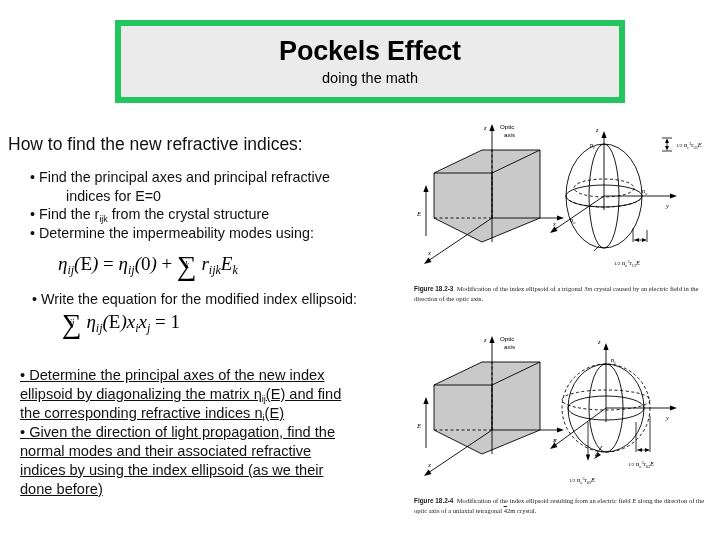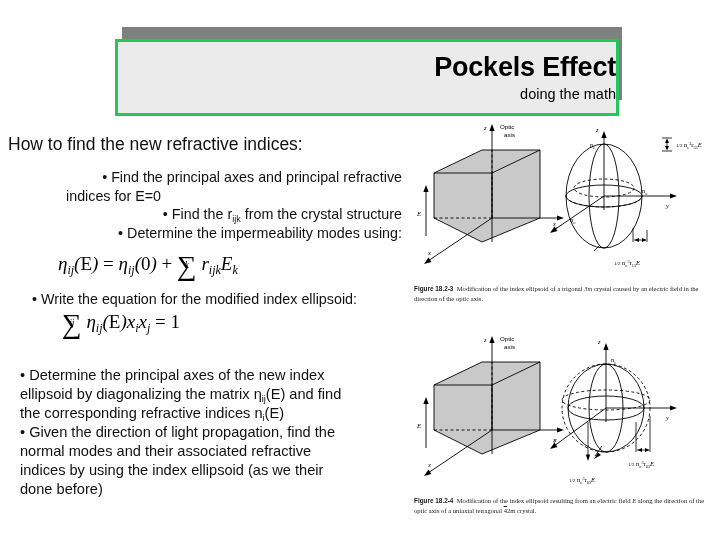--- a/index.html
+++ b/index.html
@@ -10,62 +10,62 @@
   }
   #slide{position:relative;width:720px;height:540px;}
 
   
   .title-shadow{
     position:absolute;left:122px;top:27px;width:500px;height:73px;
     background:#808080;
   }
   .title-box{
     position:absolute;left:115px;top:20px;width:498px;height:71px;
-    background:#ebebeb;border:3px solid #22c55e;
-    display:flex;flex-direction:column;align-items:flex-end;justify-content:center;margin-top:19px;
+    background:#ebebeb;border:6px solid #22c55e;
+    display:flex;flex-direction:column;align-items:center;justify-content:center;
   }
   .title-main{
     font-size:27px;font-weight:bold;letter-spacing:-0.2px;line-height:1.08;
     color:#000;
   }
   .title-sub{
     font-size:14.5px;font-weight:normal;margin-top:3px;color:#000;
   }
 
   
   .lead{
     position:absolute;left:8px;top:134px;width:400px;
     font-size:17.5px;line-height:1.2;color:#111;
   }
   .bullets-a{
     position:absolute;left:30px;top:168px;width:372px;
     font-size:14.3px;line-height:1.27;color:#111;
   }
-  .bullets-a .b{display:block;text-indent:-9px;padding-left:9px;margin-bottom:1px;text-align:right;}
+  .bullets-a .b{display:block;text-indent:-9px;padding-left:9px;margin-bottom:1px;}
   .bullets-a .cont{display:block;padding-left:36px;}
 
   .eq1{
     position:absolute;left:58px;top:250px;
     font-family:"Liberation Serif",serif;font-style:italic;font-size:19px;
     color:#000;white-space:nowrap;
   }
   .bullet-write{
     position:absolute;left:32px;top:290px;width:380px;
     font-size:14.3px;line-height:1.27;color:#111;
     text-indent:-9px;padding-left:9px;
   }
   .eq2{
     position:absolute;left:62px;top:308px;
     font-family:"Liberation Serif",serif;font-style:italic;font-size:19px;
     color:#000;white-space:nowrap;
   }
 
   .bullets-b{
     position:absolute;left:20px;top:366px;width:390px;
-    font-size:14.6px;line-height:1.30;color:#111;
+    font-size:14.6px;line-height:1.30;color:#111;text-decoration:underline;
   }
   .bullets-b .b{display:block;text-indent:-9px;padding-left:9px;}
   .bullets-b .p{display:block;}
 
   sub{font-size:0.63em;vertical-align:-0.28em;line-height:0;}
   .sumsym{font-size:1.45em;vertical-align:-0.22em;font-style:normal;}
   .sumwrap{display:inline-block;position:relative;vertical-align:middle;}
   .sumidx{
     position:absolute;left:50%;transform:translateX(-50%);top:1.02em;
     font-size:0.5em;font-style:italic;

